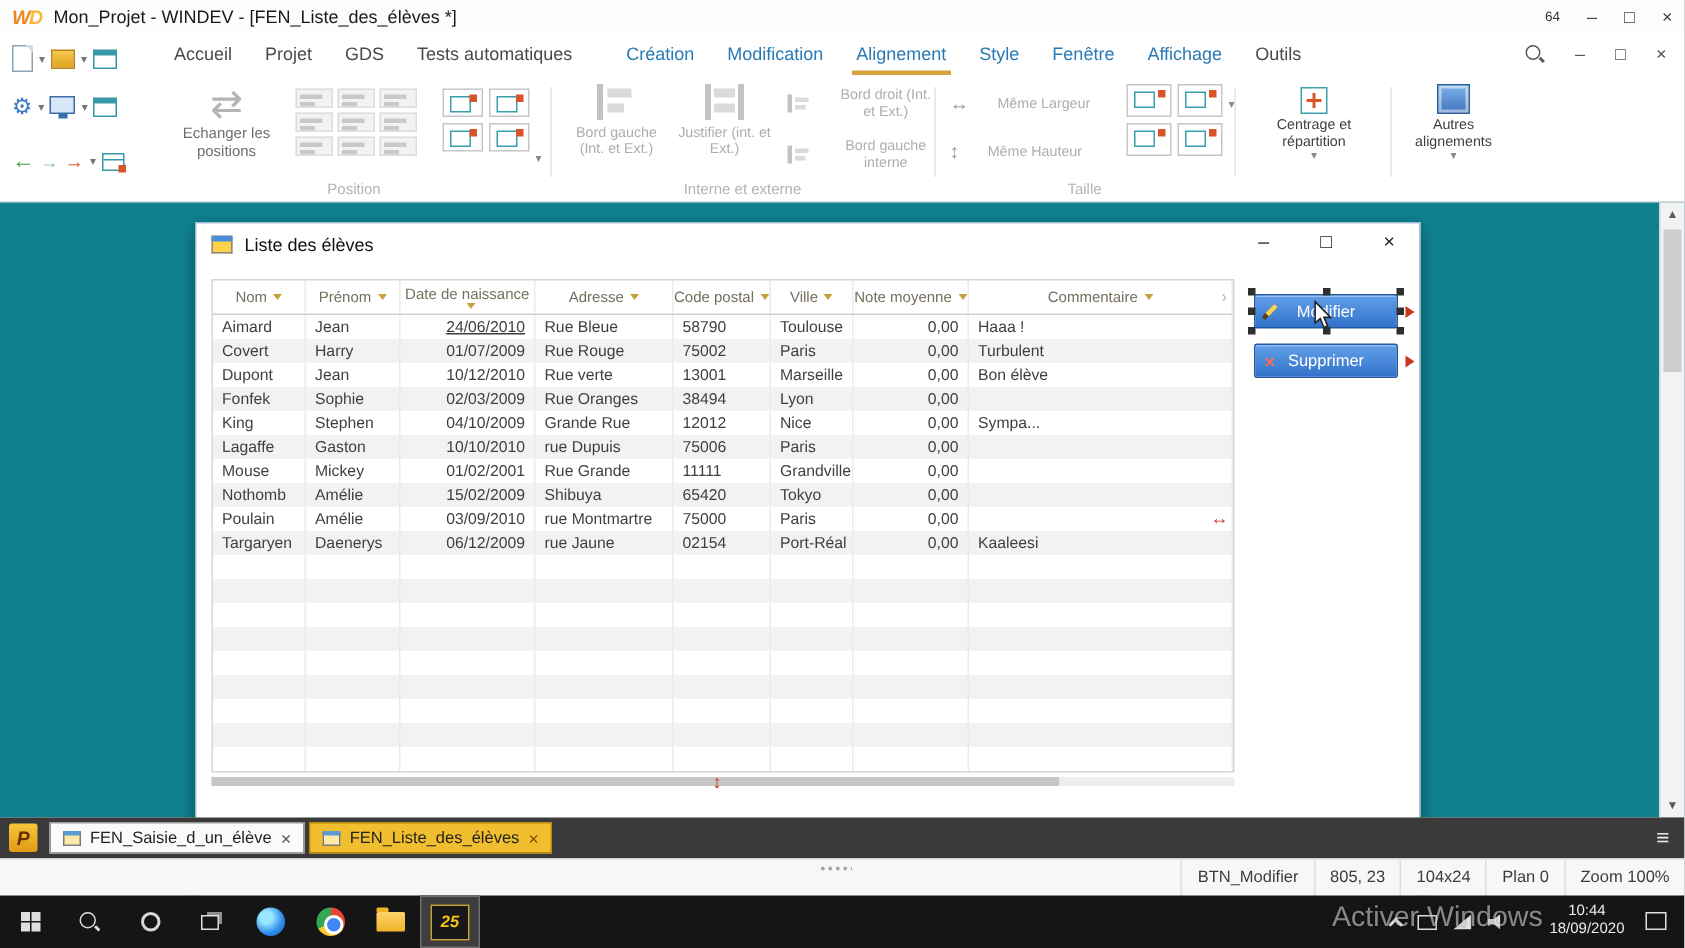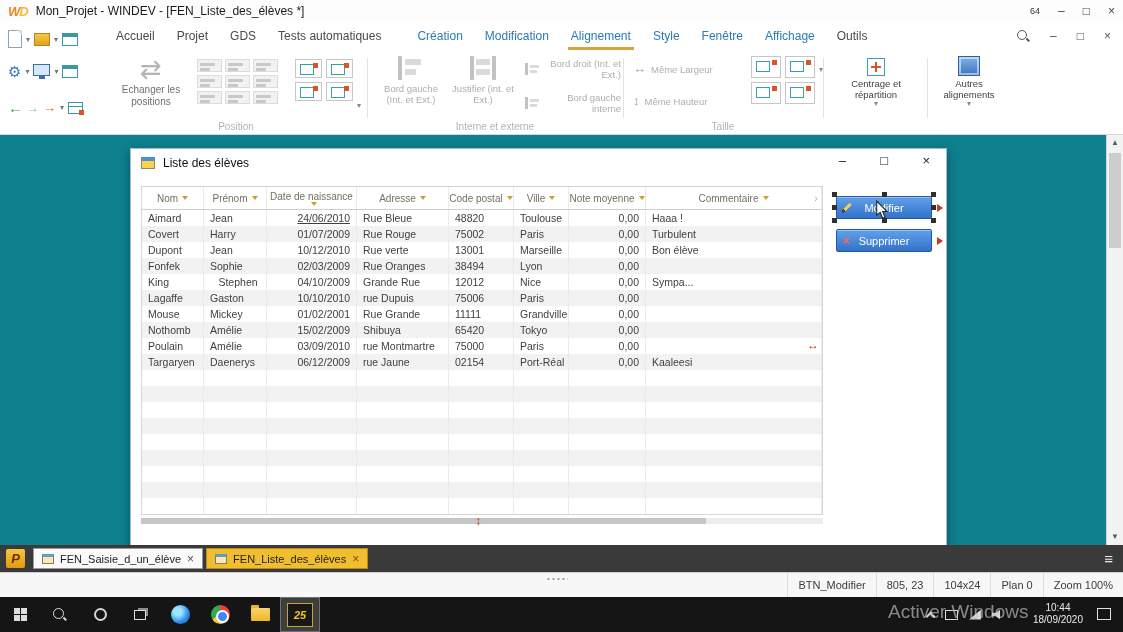--- a/index.html
+++ b/index.html
@@ -62,21 +62,21 @@
 .cico.big{width:30px;height:22px}
 .cico::before{content:'';position:absolute;left:4px;top:4px;width:12px;height:9px;border:1px solid #38a0ad}
 .cico::after{content:'';position:absolute;right:3px;top:3px;width:5px;height:5px;background:#d8552a}
 .bord-ico{width:26px;height:24px;margin:0 auto 3px;background:linear-gradient(#c2c2c2,#c2c2c2) 0 0/4px 100% no-repeat,linear-gradient(#dadada,#dadada) 7px 3px/16px 6px no-repeat,linear-gradient(#dadada,#dadada) 7px 13px/11px 6px no-repeat}
 .just-ico{width:26px;height:24px;margin:0 auto 3px;background:linear-gradient(#c2c2c2,#c2c2c2) 0 0/4px 100% no-repeat,linear-gradient(#c2c2c2,#c2c2c2) 100% 0/4px 100% no-repeat,linear-gradient(#dadada,#dadada) 6px 3px/14px 6px no-repeat,linear-gradient(#dadada,#dadada) 6px 13px/14px 6px no-repeat}
 .sico{width:16px;height:12px;flex:none;background:linear-gradient(#c2c2c2,#c2c2c2) 0 0/3px 100% no-repeat,linear-gradient(#dadada,#dadada) 5px 2px/9px 3px no-repeat,linear-gradient(#dadada,#dadada) 5px 7px/7px 3px no-repeat}
 .hv-ico{font-size:13px;color:#8fa4b0;line-height:14px}
 .cent-ico{width:18px;height:18px;margin:0 auto 2px;border:1px solid #3aa0ad;background:linear-gradient(#d8552a,#d8552a) center/10px 2px no-repeat,linear-gradient(#d8552a,#d8552a) center/2px 10px no-repeat}
 .autres-ico{width:22px;height:20px;margin:0 auto 2px;background:linear-gradient(#7fb2e8,#3f74c0);border:1px solid #2f5f9f;box-shadow:inset 0 0 0 2px rgba(255,255,255,.5)}
 .r-caret{font-size:8px;color:#8a8a8a;line-height:8px}
-.hrow{display:flex;align-items:center;gap:5px;text-align:right}
+.hrow{display:flex;align-items:center;gap:19px;text-align:center}
 
 
 .canvas{position:relative;height:410px;background:#0f808e}
 .vscroll{position:absolute;right:0;top:0;bottom:0;width:17px;background:#f2f2f2;border-left:1px solid #d5d5d5}
 .varrow{position:absolute;left:0;right:0;height:16px;text-align:center;font-size:8px;color:#5a5a5a;line-height:16px}
 .varrow.up{top:0}.varrow.down{bottom:0}
 .vthumb{position:absolute;left:2px;right:2px;top:18px;height:95px;background:#cdcdcd}
 
 .form-window{position:absolute;left:130px;top:13px;width:817px;height:470px;background:#fff;border:1px solid #9dc0d4;box-shadow:0 3px 10px rgba(0,0,0,.35)}
 .fw-titlebar{height:27px;display:flex;align-items:center;padding:0 10px;position:relative}
@@ -348,21 +348,21 @@
               <span class="funnel"></span>
               <span class="hmore">›</span>
             </div>
           </div>
         <div class="tbody">
             <div class="trow">
               <div class="tcell al" style="width: 62px;">Aimard</div>
               <div class="tcell al" style="width: 63px;">Jean</div>
               <div class="tcell ar" style="width: 90px; text-decoration: underline;">24/06/2010</div>
               <div class="tcell al" style="width: 92px;">Rue Bleue</div>
-              <div class="tcell al" style="width: 65px;">48820</div>
+              <div class="tcell al" style="width: 65px;">58790</div>
               <div class="tcell al" style="width: 55px;">Toulouse</div>
               <div class="tcell ar" style="width: 77px;">0,00</div>
               <div class="tcell al" style="width: 176px;">Haaa !</div>
             </div>
             <div class="trow alt">
               <div class="tcell al" style="width: 62px;">Covert</div>
               <div class="tcell al" style="width: 63px;">Harry</div>
               <div class="tcell ar" style="width: 90px;">01/07/2009</div>
               <div class="tcell al" style="width: 92px;">Rue Rouge</div>
               <div class="tcell al" style="width: 65px;">75002</div>
@@ -385,21 +385,21 @@
               <div class="tcell al" style="width: 63px;">Sophie</div>
               <div class="tcell ar" style="width: 90px;">02/03/2009</div>
               <div class="tcell al" style="width: 92px;">Rue Oranges</div>
               <div class="tcell al" style="width: 65px;">38494</div>
               <div class="tcell al" style="width: 55px;">Lyon</div>
               <div class="tcell ar" style="width: 77px;">0,00</div>
               <div class="tcell al" style="width: 176px;"></div>
             </div>
             <div class="trow">
               <div class="tcell al" style="width: 62px;">King</div>
-              <div class="tcell al" style="width: 63px; text-align: center;">Stephen</div>
+              <div class="tcell al" style="width: 63px;">Stephen</div>
               <div class="tcell ar" style="width: 90px;">04/10/2009</div>
               <div class="tcell al" style="width: 92px;">Grande Rue</div>
               <div class="tcell al" style="width: 65px;">12012</div>
               <div class="tcell al" style="width: 55px;">Nice</div>
               <div class="tcell ar" style="width: 77px;">0,00</div>
               <div class="tcell al" style="width: 176px;">Sympa...</div>
             </div>
             <div class="trow alt">
               <div class="tcell al" style="width: 62px;">Lagaffe</div>
               <div class="tcell al" style="width: 63px;">Gaston</div>

